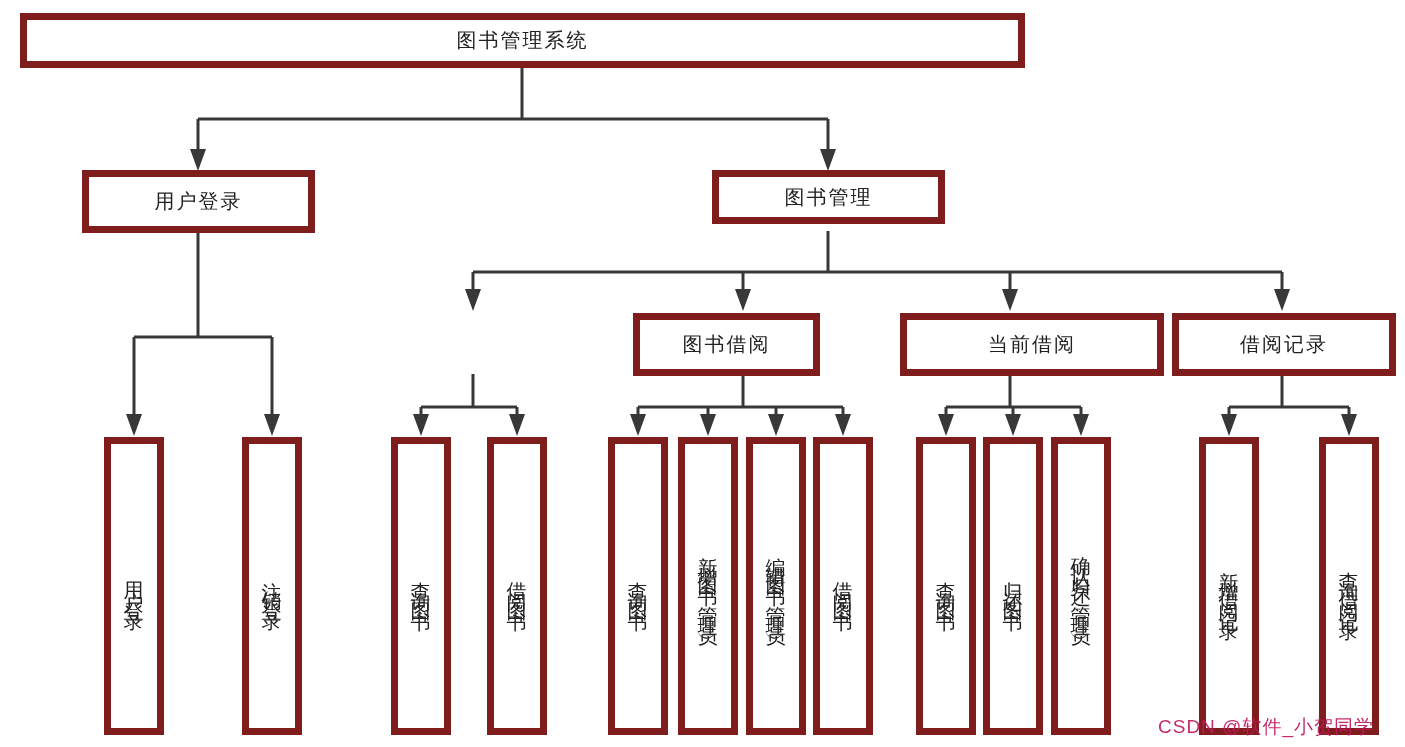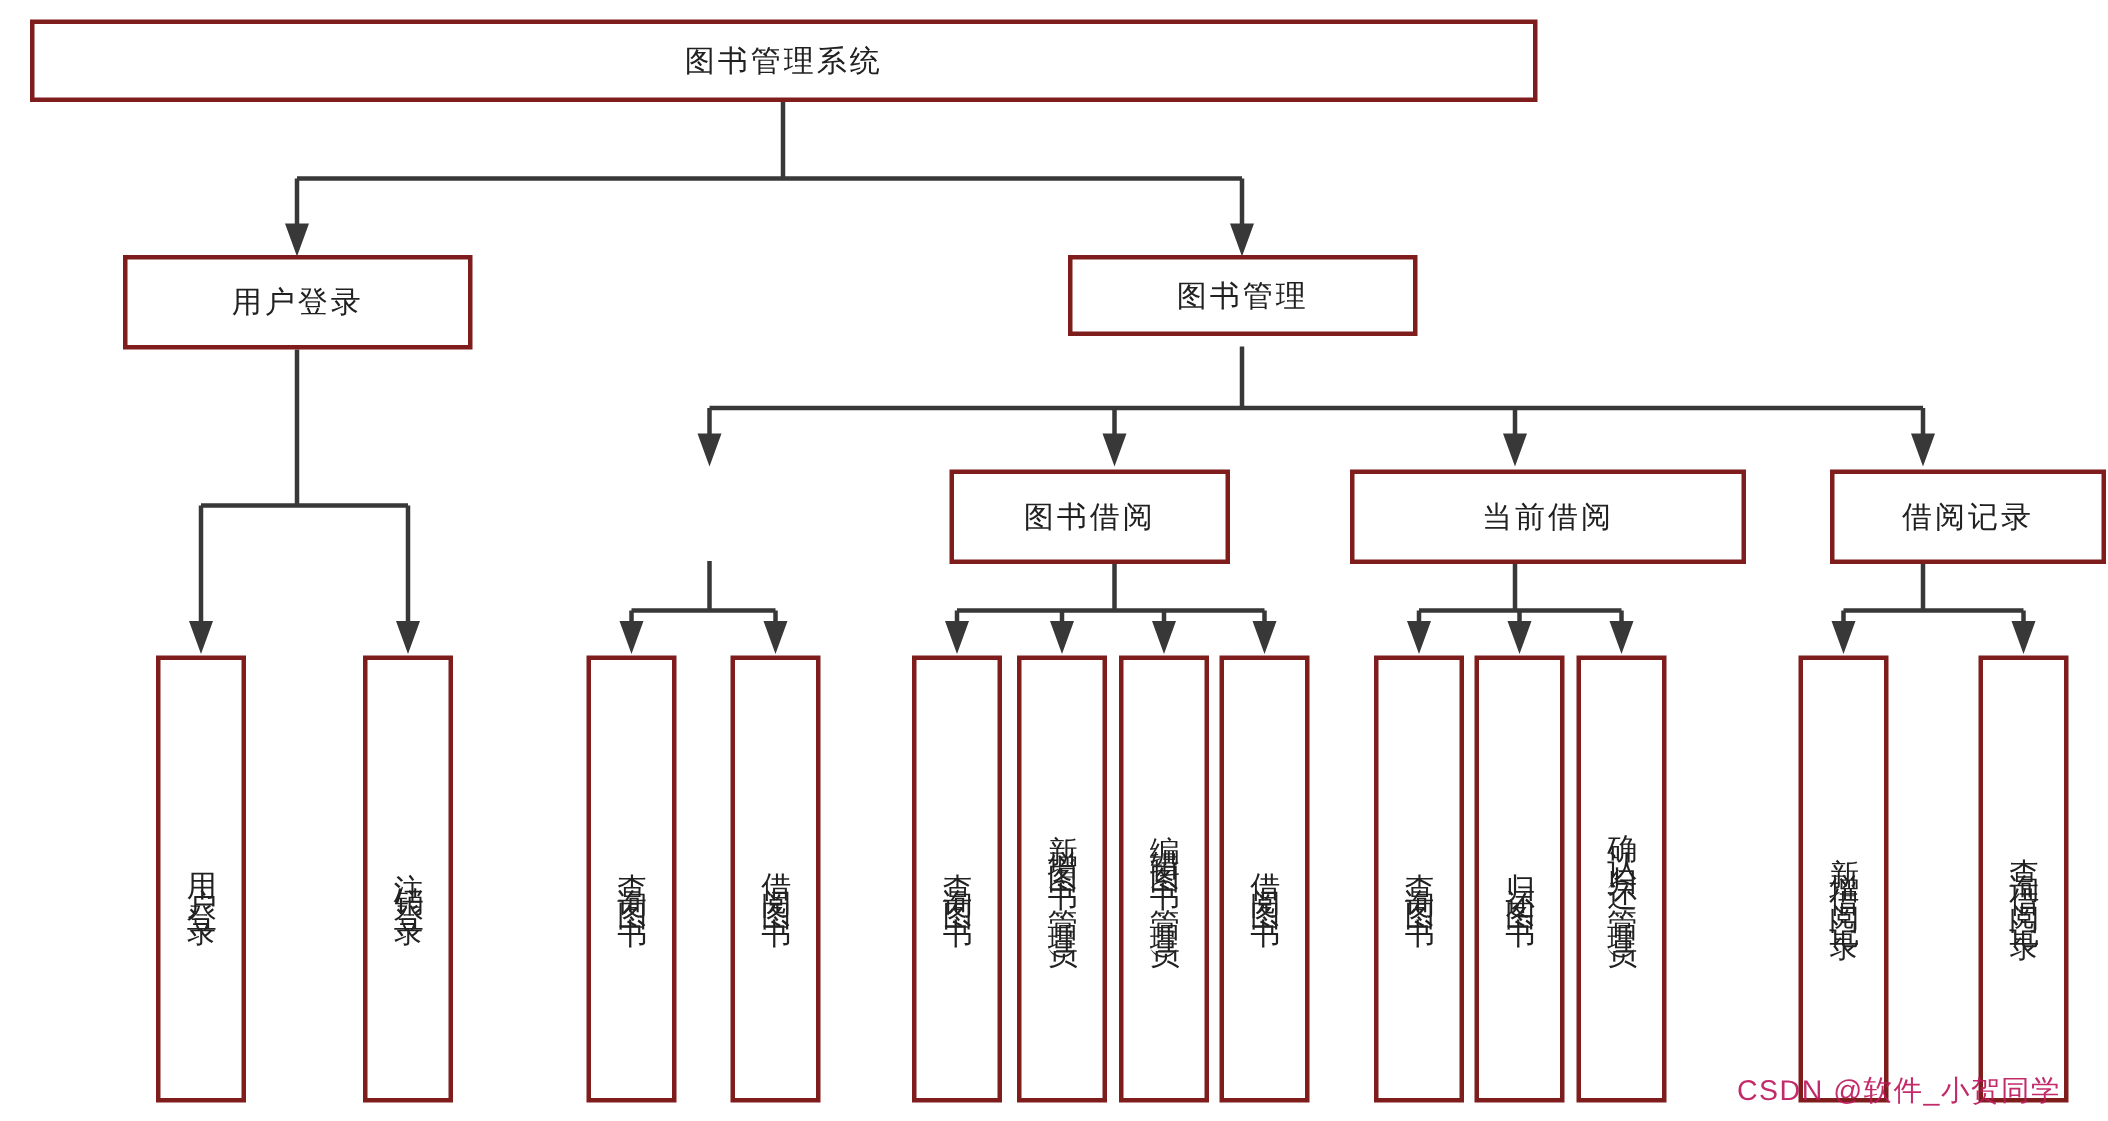--- a/index.html
+++ b/index.html
@@ -17,21 +17,21 @@
   }
   #connectors {
     position: absolute;
     left: 0; top: 0;
     width: 1405px; height: 747px;
     z-index: 1;
   }
   .box {
     position: absolute;
     box-sizing: border-box;
-    border: 3px solid #7f1d1d;
+    border: 7px solid #7f1d1d;
     background: #ffffff;
     display: flex;
     align-items: center;
     justify-content: center;
     color: #212121;
     z-index: 2;
   }
   .hbox {
     font-size: 20px;
     letter-spacing: 2px;
@@ -96,21 +96,21 @@
              M1341 414 L1357 414 L1349 436 Z"></path>
   </svg>
 
   <div class="box hbox root">图书管理系统</div>
 
   <div class="box hbox" style="left:82px; top:170px; width:233px; height:63px;">用户登录</div>
   <div class="box hbox" style="left:712px; top:170px; width:233px; height:54px;">图书管理</div>
 
   <div class="box hbox" style="left:633px; top:313px; width:187px; height:63px;">图书借阅</div>
   <div class="box hbox" style="left:900px; top:313px; width:264px; height:63px;">当前借阅</div>
-  <div class="box hbox" style="left:1172px; top:313px; width:184px; height:63px;margin-left:48px;">借阅记录</div>
+  <div class="box hbox" style="left:1172px; top:313px; width:224px; height:63px;">借阅记录</div>
 
   <div class="box vbox" style="left:104px;">用户登录</div>
   <div class="box vbox" style="left:242px;">注销登录</div>
 
   <div class="box vbox" style="left:391px;">查询图书</div>
   <div class="box vbox" style="left:487px;">借阅图书</div>
 
   <div class="box vbox" style="left:608px;">查询图书</div>
   <div class="box vbox" style="left:678px;">新增图书（管理员）</div>
   <div class="box vbox" style="left:746px;">编辑图书（管理员）</div>

